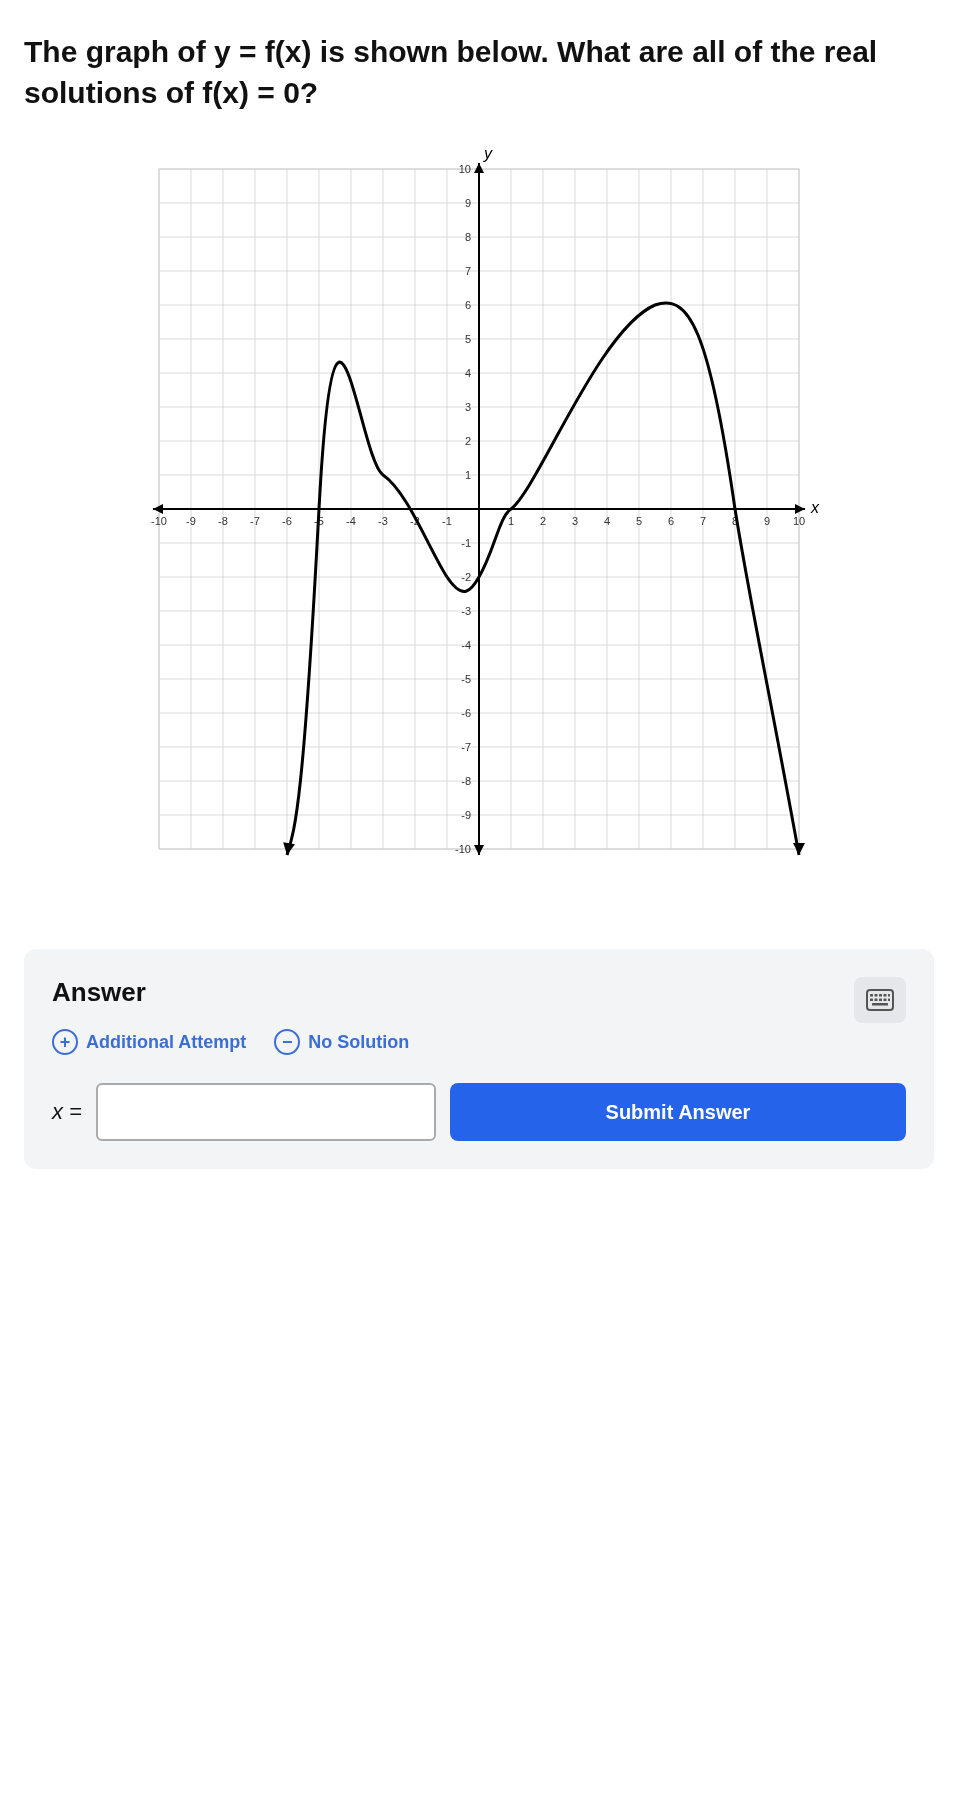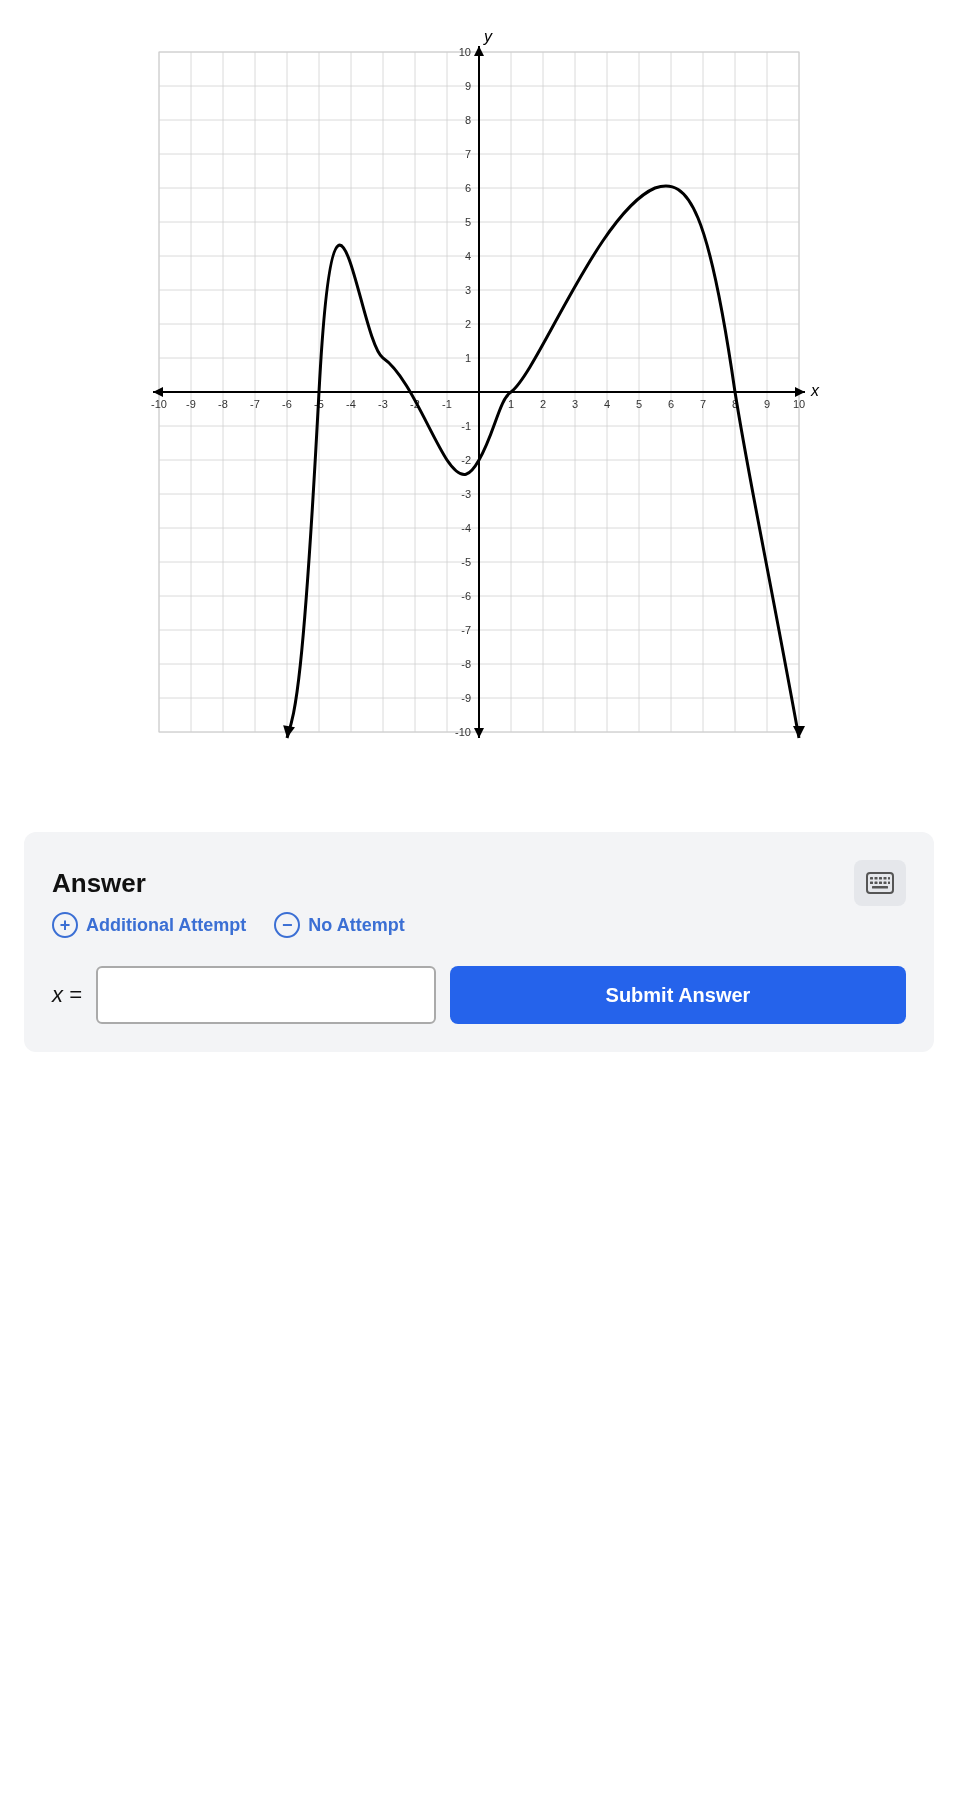--- a/index.html
+++ b/index.html
@@ -39,21 +39,21 @@
     
     .answer-panel {
       background: #f3f4f6;
       border-radius: 12px;
       padding: 28px 28px 28px 28px;
       margin: 0 0 0 0;
     }
 
     .answer-header {
       display: flex;
-      align-items: center;
+      align-items: flex-start;
       justify-content: space-between;
       margin-bottom: 6px;
     }
 
     .answer-title {
       font-size: 26px;
       font-weight: 800;
       color: #111;
     }
 
@@ -145,20 +145,21 @@
       cursor: pointer;
       white-space: nowrap;
       padding: 0 24px;
     }
   </style>
 </head>
 <body>
 
 <div class="page-wrapper">
 
+  <div class="question-text">The graph of y = f(x) is shown below. What are all of the real solutions of f(x) = 0?</div>
 
   <div class="graph-container">
     <div class="graph-svg-wrapper">
       <svg width="720" height="760" viewBox="0 0 720 760" xmlns="http://www.w3.org/2000/svg">
 
         <rect x="40" y="20" width="640" height="680" fill="white" stroke="#ccc" stroke-width="1"></rect>
 
         <g stroke="#d0d0d0" stroke-width="0.8">
 
           <line x1="40" y1="20" x2="40" y2="700"></line>
@@ -315,21 +316,21 @@
 
 
     <div class="solution-options">
       <button class="solution-btn">
         <span class="circle-icon">+</span>
         <span>Additional Attempt</span>
       </button>
 
       <button class="solution-btn">
         <span class="circle-icon">−</span>
-        <span>No Attempt</span>
+        <span>No Solution</span>
       </button>
     </div>
 
     <div class="x-input-row">
       <span class="x-label">x =</span>
       <input class="x-input" type="text" placeholder="" style="">
       <button class="submit-btn">Submit Answer</button>
     </div>
 
   </div>

